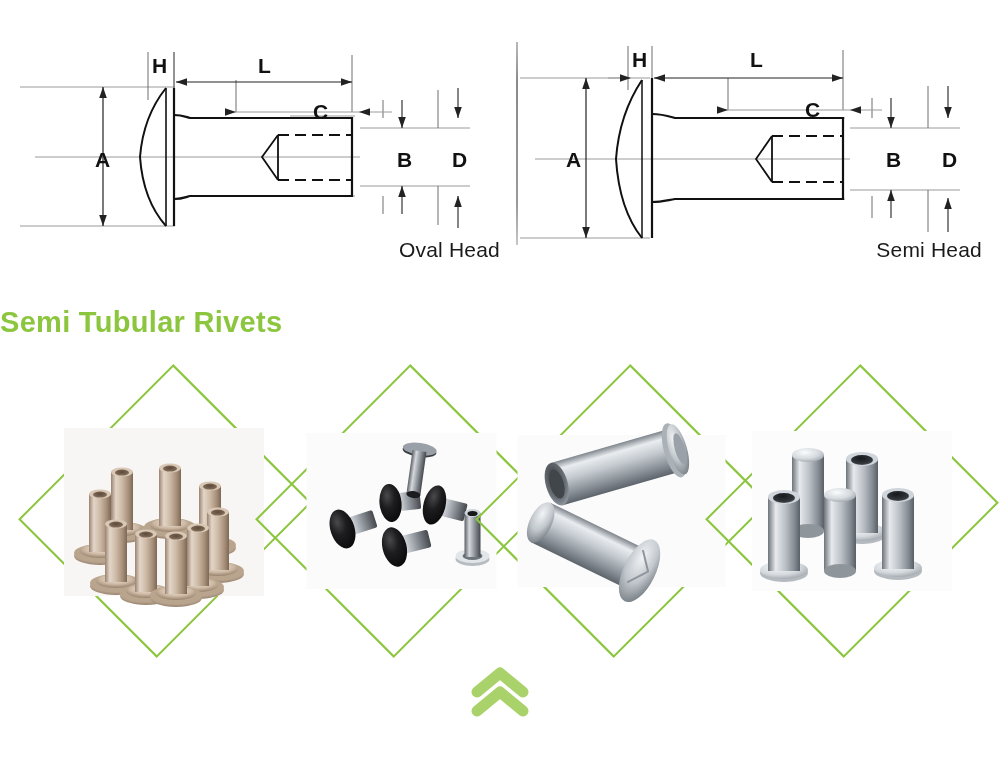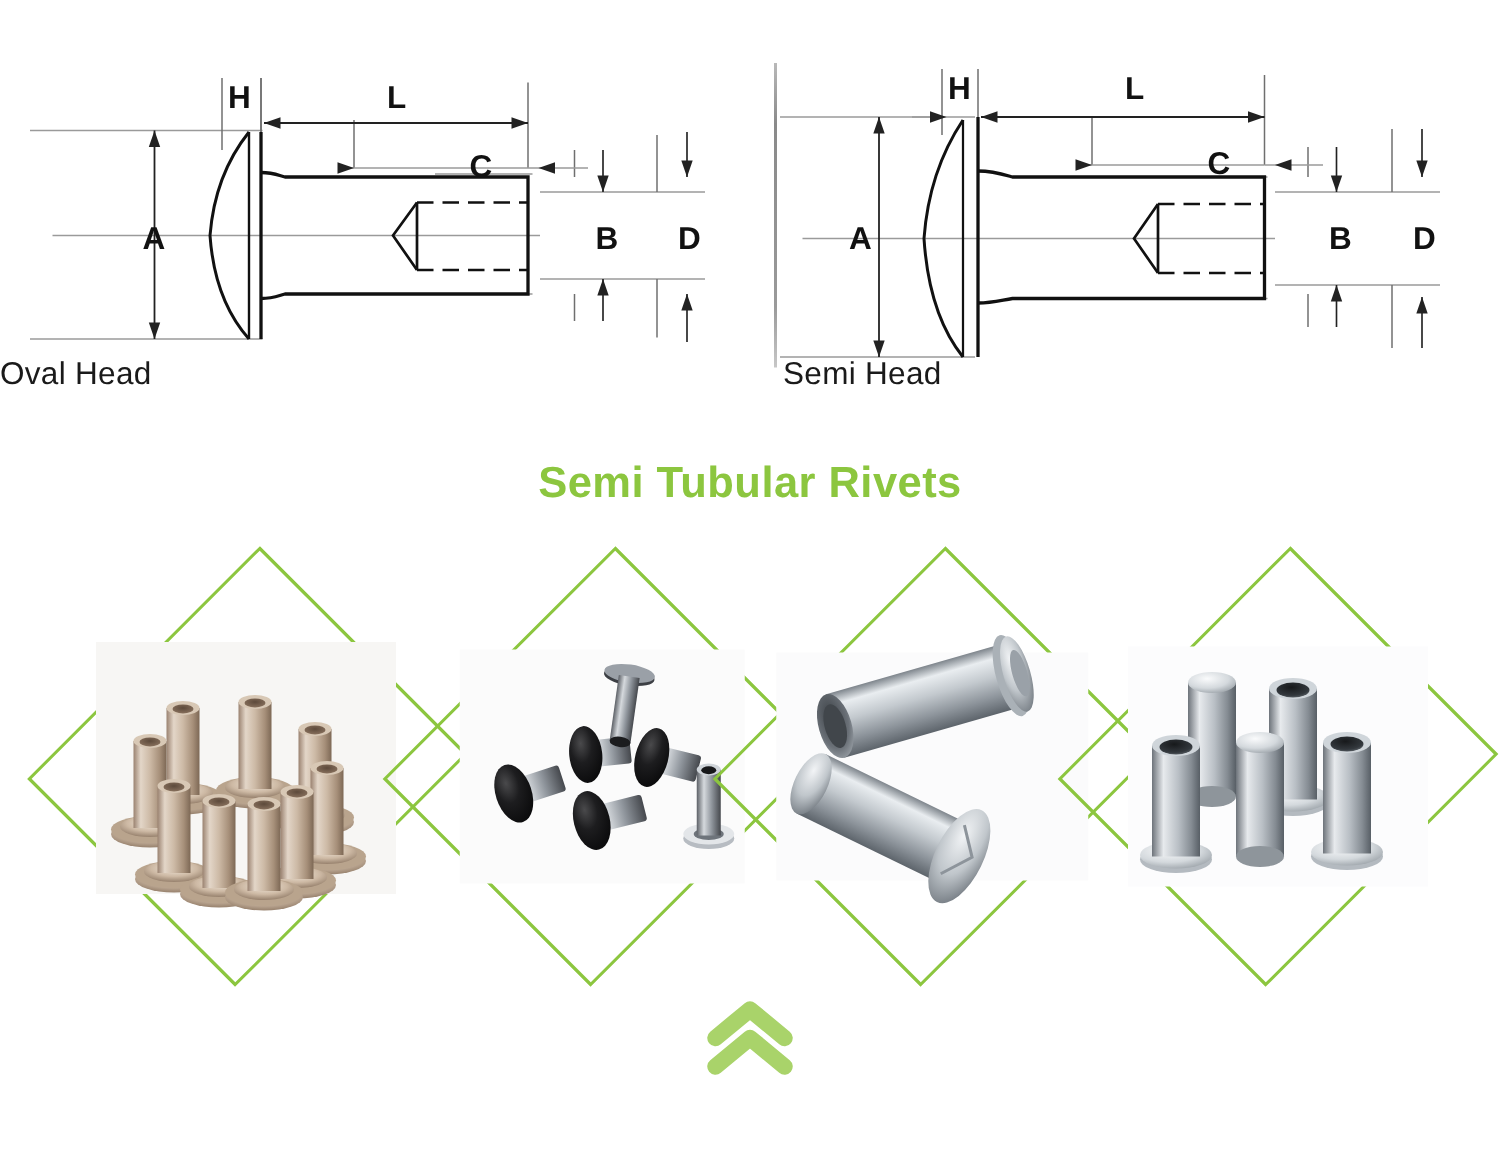--- a/index.html
+++ b/index.html
@@ -37,33 +37,32 @@
     left: 516px;
     top: 42px;
     width: 2px;
     height: 203px;
     background: linear-gradient(to bottom, #b9b9b9, #8a8a8a 20%, #9a9a9a 80%, #c7c7c7);
   }
 
   .head-label {
     position: absolute;
     width: 100%;
-    text-align: left;
+    text-align: right;
     font-size: 21px;
     color: #1a1a1a;
     font-family: "Liberation Sans", sans-serif;
     letter-spacing: 0.2px;
   }
 
   
   .section-title {
     position: absolute;
     left: 0; top: 306px;
     width: 1000px;
-    text-align: center;
     font-size: 29px;
     font-weight: bold;
     color: #8cc63f;
     letter-spacing: 0.3px;
   }
 
   
   .photo-band {
     position: absolute;
     left: 0; top: 358px;

